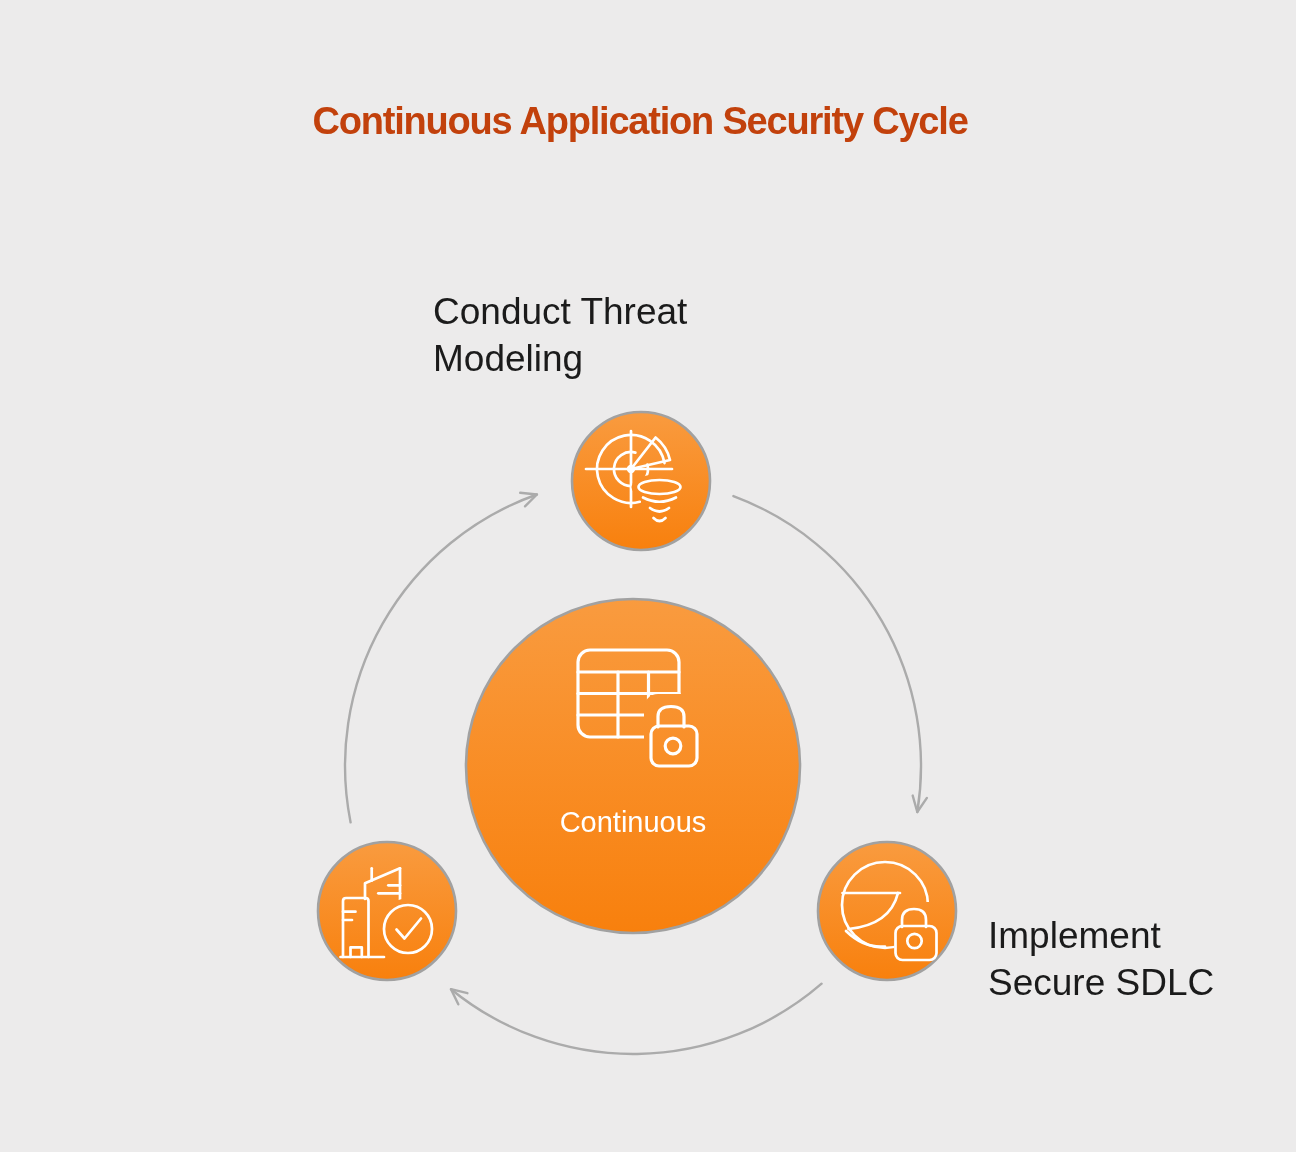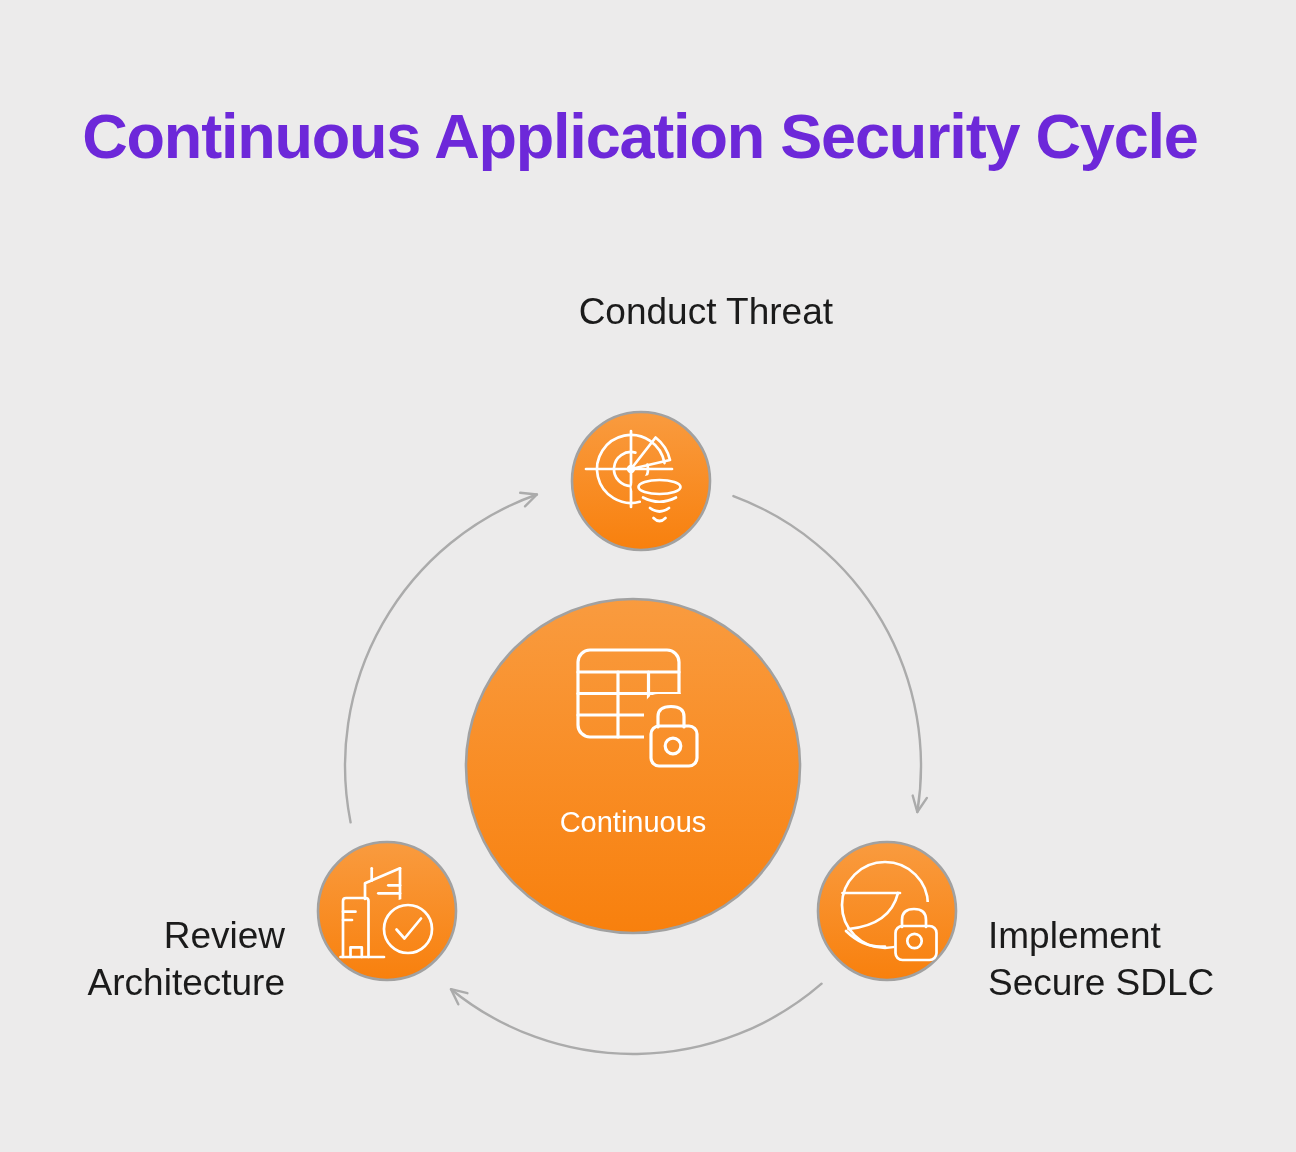--- a/index.html
+++ b/index.html
@@ -11,30 +11,30 @@
     position:relative;
     width:1296px;height:1152px;
     background:#ECEBEB;
     overflow:hidden;
   }
   .diagram-svg{position:absolute;left:0;top:0;}
 
   .title{
     position:absolute;left:0;top:100px;width:1280px;
     text-align:center;
-    font-size:63px;font-weight:700;letter-spacing:-1.2px;
-    color:#6d28d9;
+    font-size:38px;font-weight:700;letter-spacing:-1.2px;
+    color:#c2410c;
   }
   .node-label{
     position:absolute;
     font-size:37px;font-weight:400;
     line-height:47px;
     color:#1B1B1B;
   }
-  .label-top{left:433px;top:288px;width:400px;text-align:right;}
+  .label-top{left:433px;top:288px;width:400px;text-align:left;}
   .label-left{left:0;top:912px;width:285px;text-align:right;}
   .label-right{left:988px;top:912px;width:320px;text-align:left;}
 
   .center-label{
     position:absolute;left:483px;top:804px;width:300px;
     text-align:center;
     font-size:29px;line-height:36px;font-weight:400;
     color:#FFFFFF;
   }
 
@@ -160,29 +160,26 @@
         <circle cx="408" cy="929" r="24"></circle>
         <path d="M396.5 929.5 L404.5 938.5 L421 918.5"></path>
       </g>
     </g>
   </svg>
 
   <div class="title">Continuous Application Security Cycle</div>
 
   <div class="node-label label-top">
     <div>Conduct Threat</div>
+    <div>Modeling</div>
   </div>
 
   <div class="node-label label-right">
     <div>Implement</div>
     <div>Secure SDLC</div>
   </div>
 
-  <div class="node-label label-left">
-    <div>Review</div>
-    <div>Architecture</div>
-  </div>
 
   <div class="center-label">
     <div>Continuous</div>
   </div>
 
 </div>
 
 </body></html>

